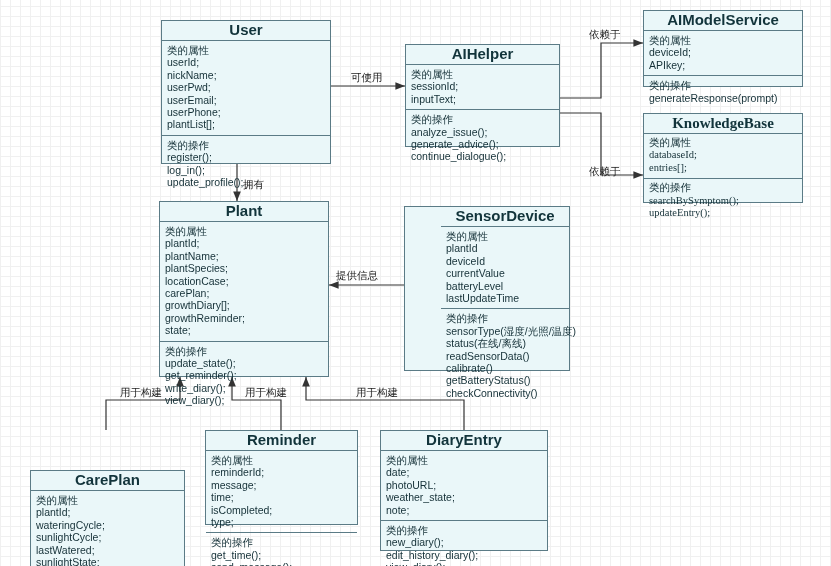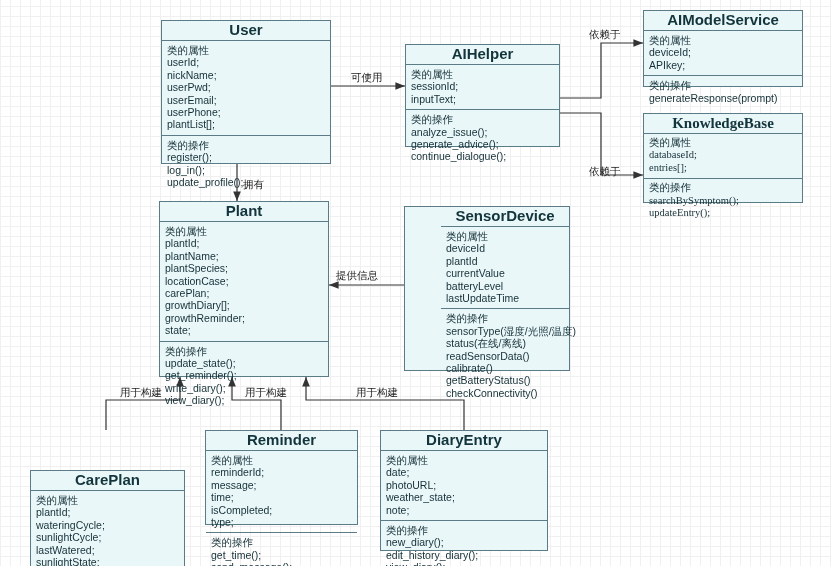--- a/index.html
+++ b/index.html
@@ -169,22 +169,22 @@
       <span class="row">get_reminder();</span>
       <span class="row">write_diary();</span>
       <span class="row">view_diary();</span>
     </div>
   </div>
 
   <div class="umlclass" style="left:404px;top:206px;width:166px;height:165px;padding-left:36px;">
     <div class="cls-title">SensorDevice</div>
     <div class="cls-section attrs">
       <span class="shead">类的属性</span>
+      <span class="row">plantId</span>
       <span class="row">deviceId</span>
-      <span class="row">plantId</span>
       <span class="row">currentValue</span>
       <span class="row">batteryLevel</span>
       <span class="row">lastUpdateTime</span>
     </div>
     <div class="cls-section ops">
       <span class="shead">类的操作</span>
       <span class="row">sensorType(湿度/光照/温度)</span>
       <span class="row">status(在线/离线)</span>
       <span class="row">readSensorData()</span>
       <span class="row">calibrate()</span>

